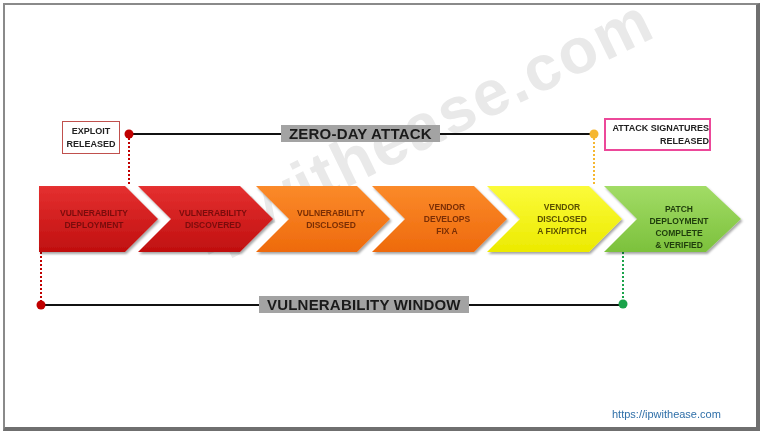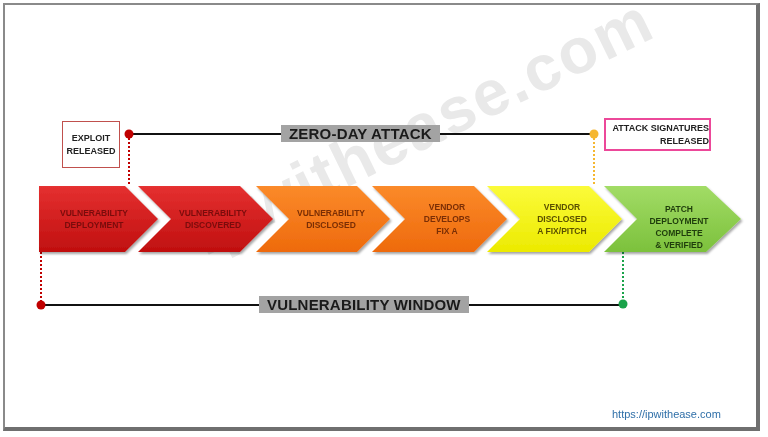--- a/index.html
+++ b/index.html
@@ -16,21 +16,21 @@
     position: absolute; left: 195px; top: 200px;
     font-size: 64px; font-weight: bold; color: #e9e9e9;
     transform: rotate(-26deg); transform-origin: left center;
     letter-spacing: 2px; white-space: nowrap; pointer-events: none;
   }
   .label-box {
     position: absolute; background: #ffffff; text-align: center;
     font-size: 9px; font-weight: bold; line-height: 13px; color: #222222;
     display: flex; flex-direction: column; justify-content: center;
   }
-  .exploit-box { left: 62px; top: 121px; width: 58px; height: 47px; border: 1px solid #c0504d; }
+  .exploit-box { left: 62px; top: 121px; width: 58px; height: 33px; border: 1px solid #c0504d; }
   .signatures-box { left: 604px; top: 118px; width: 107px; height: 33px; border: 2px solid #ec4899; align-items: flex-end; }
   .line-title {
     position: absolute; font-size: 15px; font-weight: bold; color: #1a1a1a;
     background: #a3a3a3; padding: 0 8px; white-space: nowrap; letter-spacing: 0.2px;
   }
   .zero-day-title { left: 281px; top: 125px; }
   .vuln-window-title { left: 259px; top: 296px; }
   .chevron-text {
     position: absolute; text-align: center; font-size: 8.5px; font-weight: bold;
     line-height: 12px; display: flex; flex-direction: column; justify-content: center;

